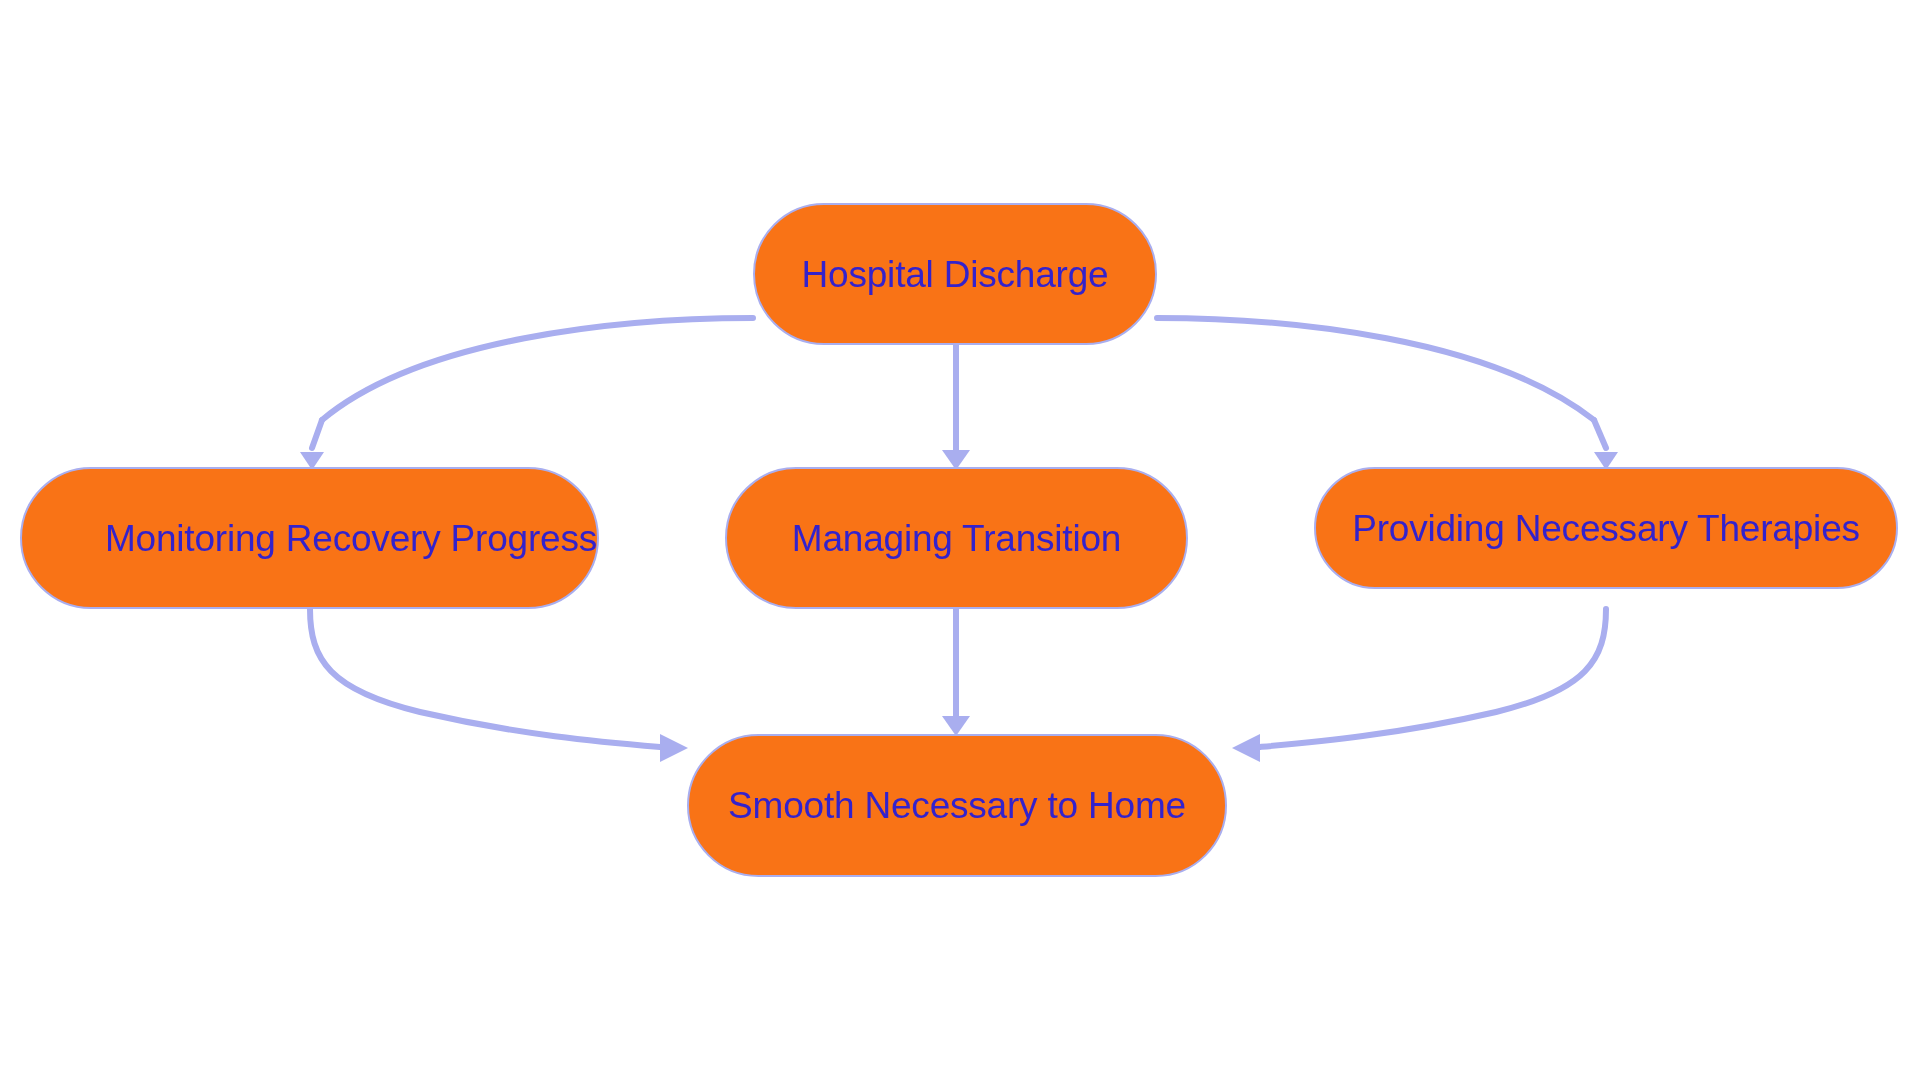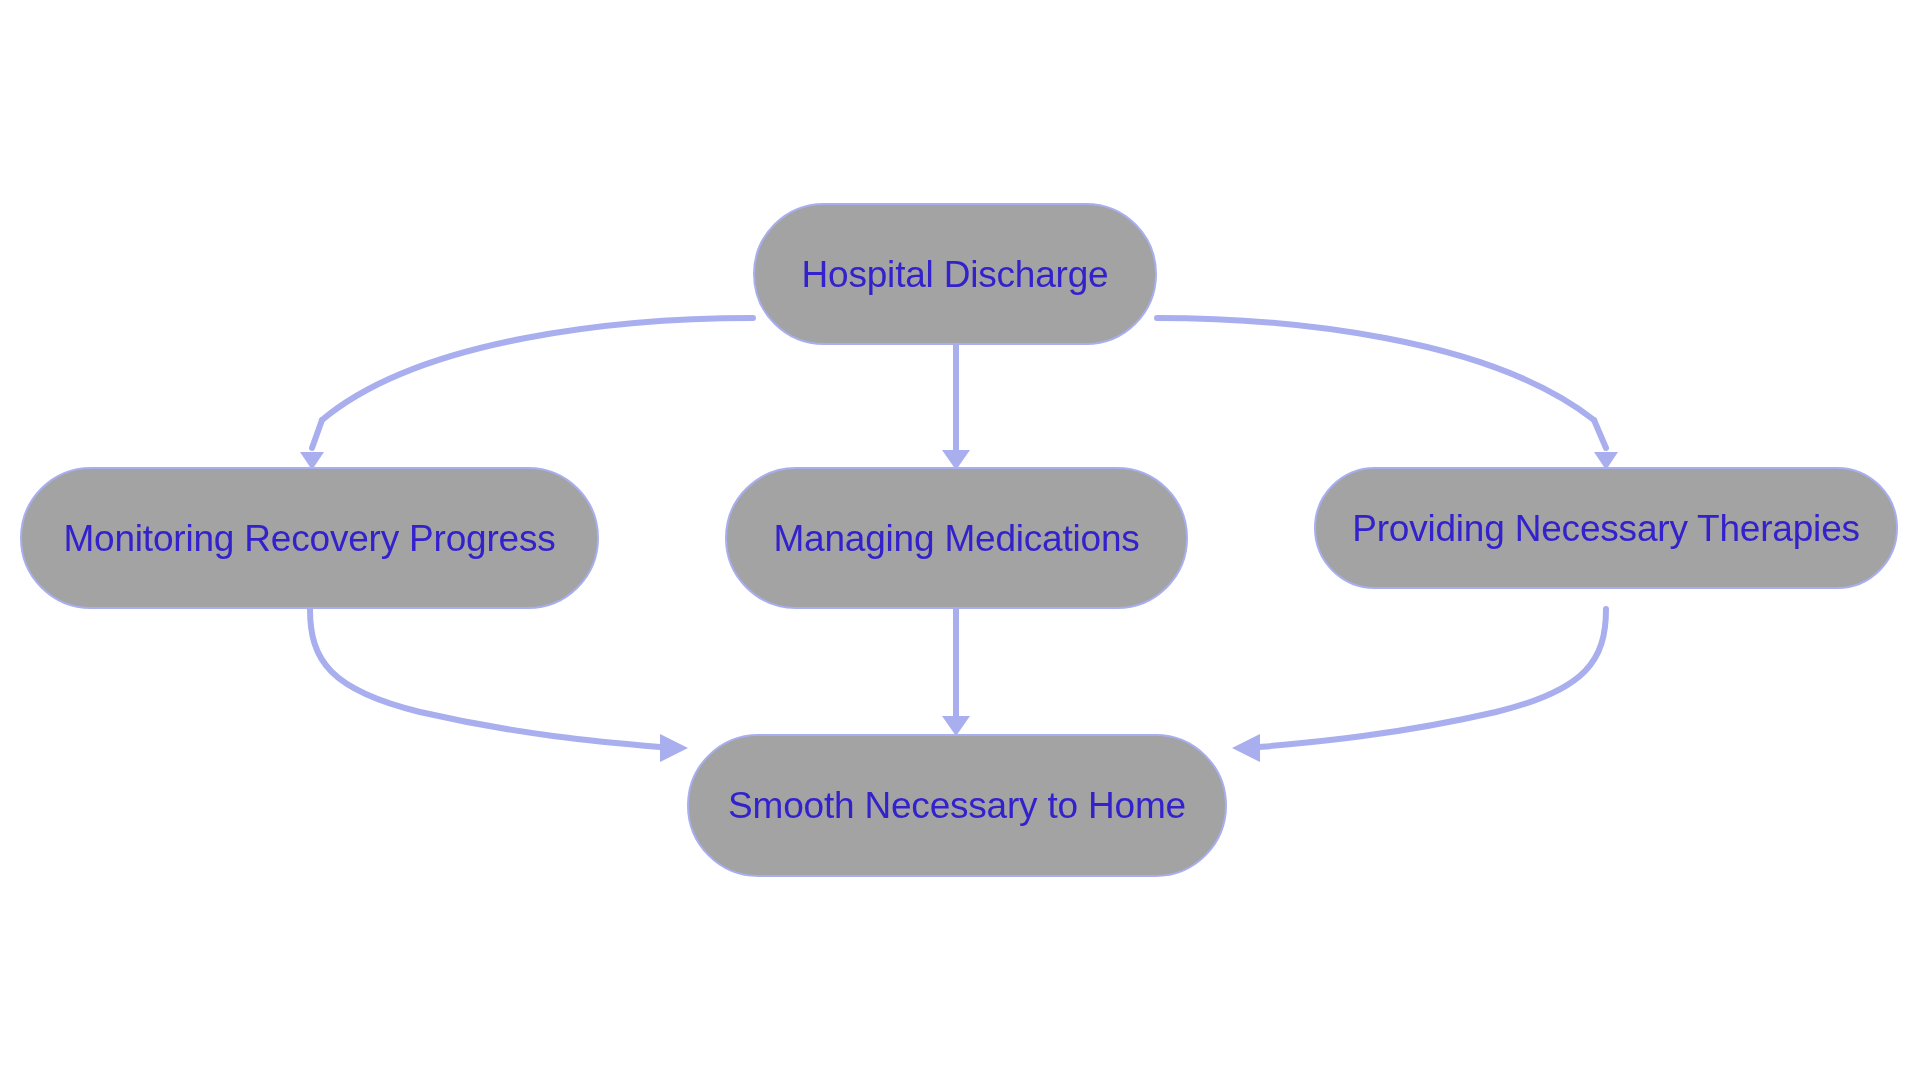--- a/index.html
+++ b/index.html
@@ -28,21 +28,21 @@
     height: 1083px;
     pointer-events: none;
   }
 
   .node {
     position: absolute;
     box-sizing: border-box;
     display: flex;
     align-items: center;
     justify-content: center;
-    background: #a3a3a3;
+    background: #f97316;
     border: 2px solid #a9aeef;
     border-radius: 999px;
     color: #3322cc;
     font-family: "Liberation Sans", sans-serif;
     font-weight: 400;
     white-space: nowrap;
     letter-spacing: -0.2px;
   }
 
   .node-label {
@@ -57,20 +57,21 @@
     height: 142px;
     font-size: 37px;
   }
 
   #node-monitoring-recovery {
     left: 20px;
     top: 467px;
     width: 579px;
     height: 142px;
     font-size: 37px;
+    justify-content: flex-end;
   }
 
   #node-managing-medications {
     left: 725px;
     top: 467px;
     width: 463px;
     height: 142px;
     font-size: 37px;
   }
 
@@ -138,21 +139,21 @@
 
   <div class="node" id="node-hospital-discharge">
     <span class="node-label">Hospital Discharge</span>
   </div>
 
   <div class="node" id="node-monitoring-recovery">
     <span class="node-label">Monitoring Recovery Progress</span>
   </div>
 
   <div class="node" id="node-managing-medications">
-    <span class="node-label">Managing Medications</span>
+    <span class="node-label">Managing Transition</span>
   </div>
 
   <div class="node" id="node-providing-therapies">
     <span class="node-label">Providing Necessary Therapies</span>
   </div>
 
   <div class="node" id="node-smooth-transition">
     <span class="node-label">Smooth Necessary to Home</span>
   </div>
 

